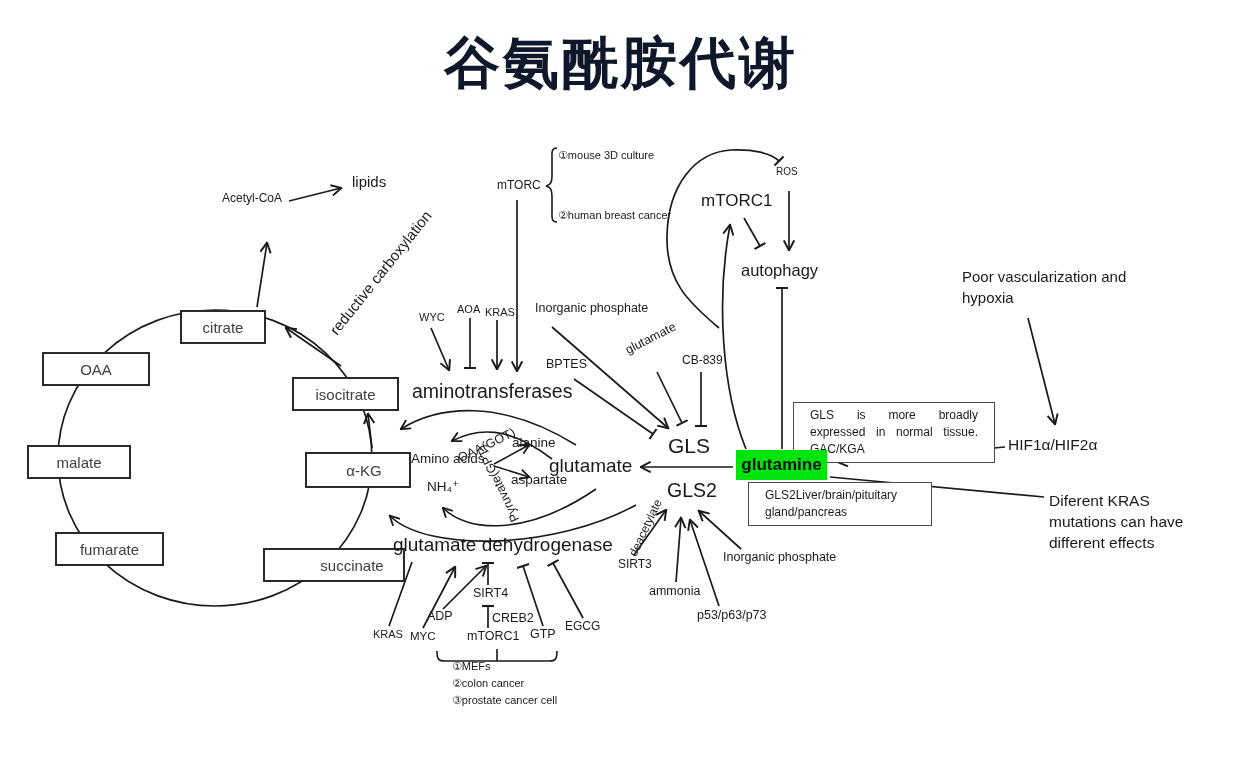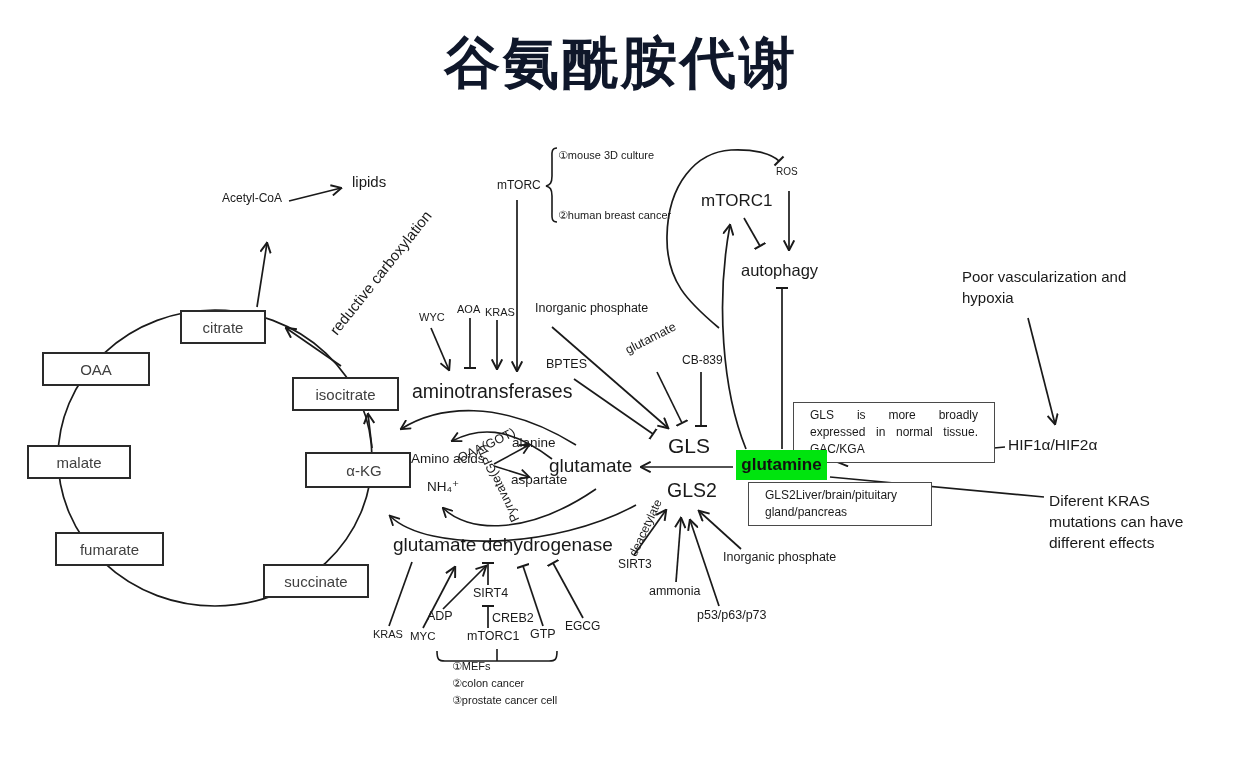--- a/index.html
+++ b/index.html
@@ -111,21 +111,21 @@
     </div>
   <div class="node" style="left:42px;top:352px;width:104px;height:30px;justify-content:center;">
       <span>OAA</span>
     </div>
   <div class="node" style="left:27px;top:445px;width:100px;height:30px;">
       <span>malate</span>
     </div>
   <div class="node" style="left:55px;top:532px;width:105px;height:30px;">
       <span>fumarate</span>
     </div>
-  <div class="node" style="left:263px;top:564px;width:102px;height:30px;">
+  <div class="node" style="left:263px;top:548px;width:102px;height:30px;padding-left:36px;">
       <span>succinate</span>
     </div>
   <div class="node" style="left:292px;top:377px;width:103px;height:30px;">
       <span>isocitrate</span>
     </div>
   <div class="node" style="left:305px;top:452px;width:90px;height:32px;padding-left:12px;">
       <span>α-KG</span>
     </div>
 
   <div class="lbl" style="left:222px;top:192px;font-size:12px;">Acetyl-CoA</div>

